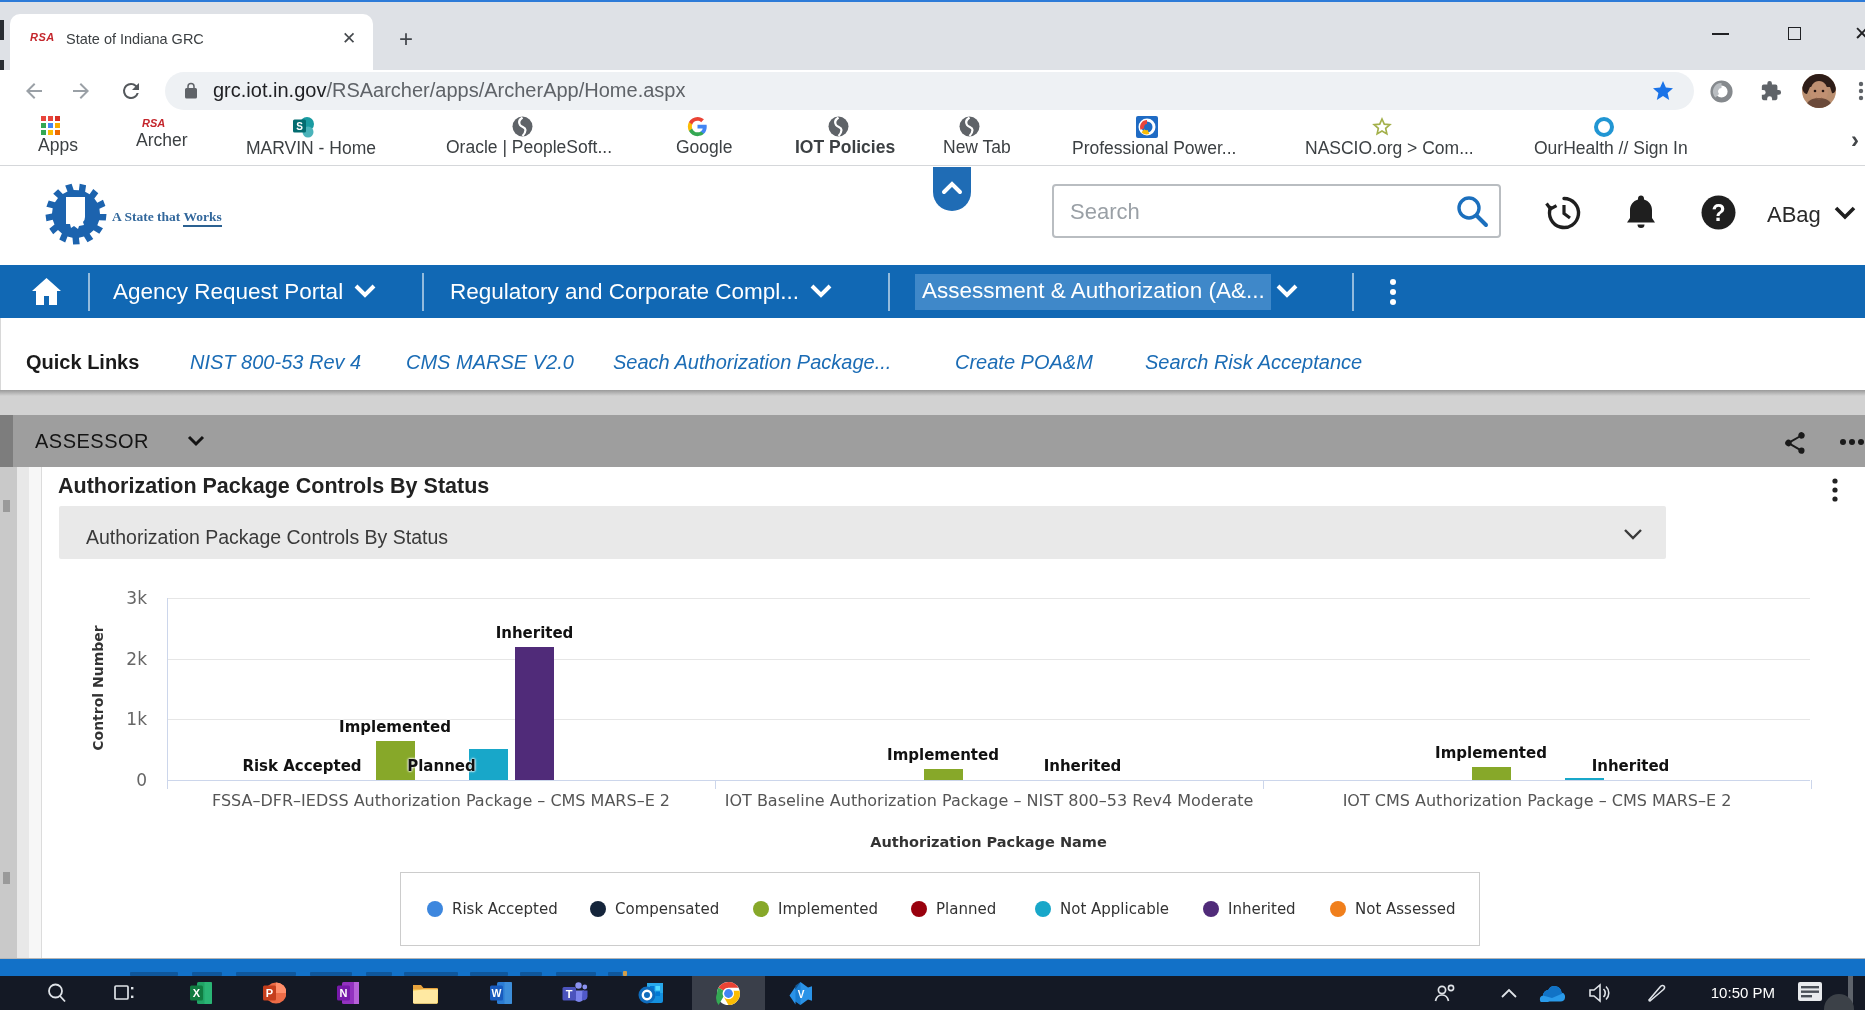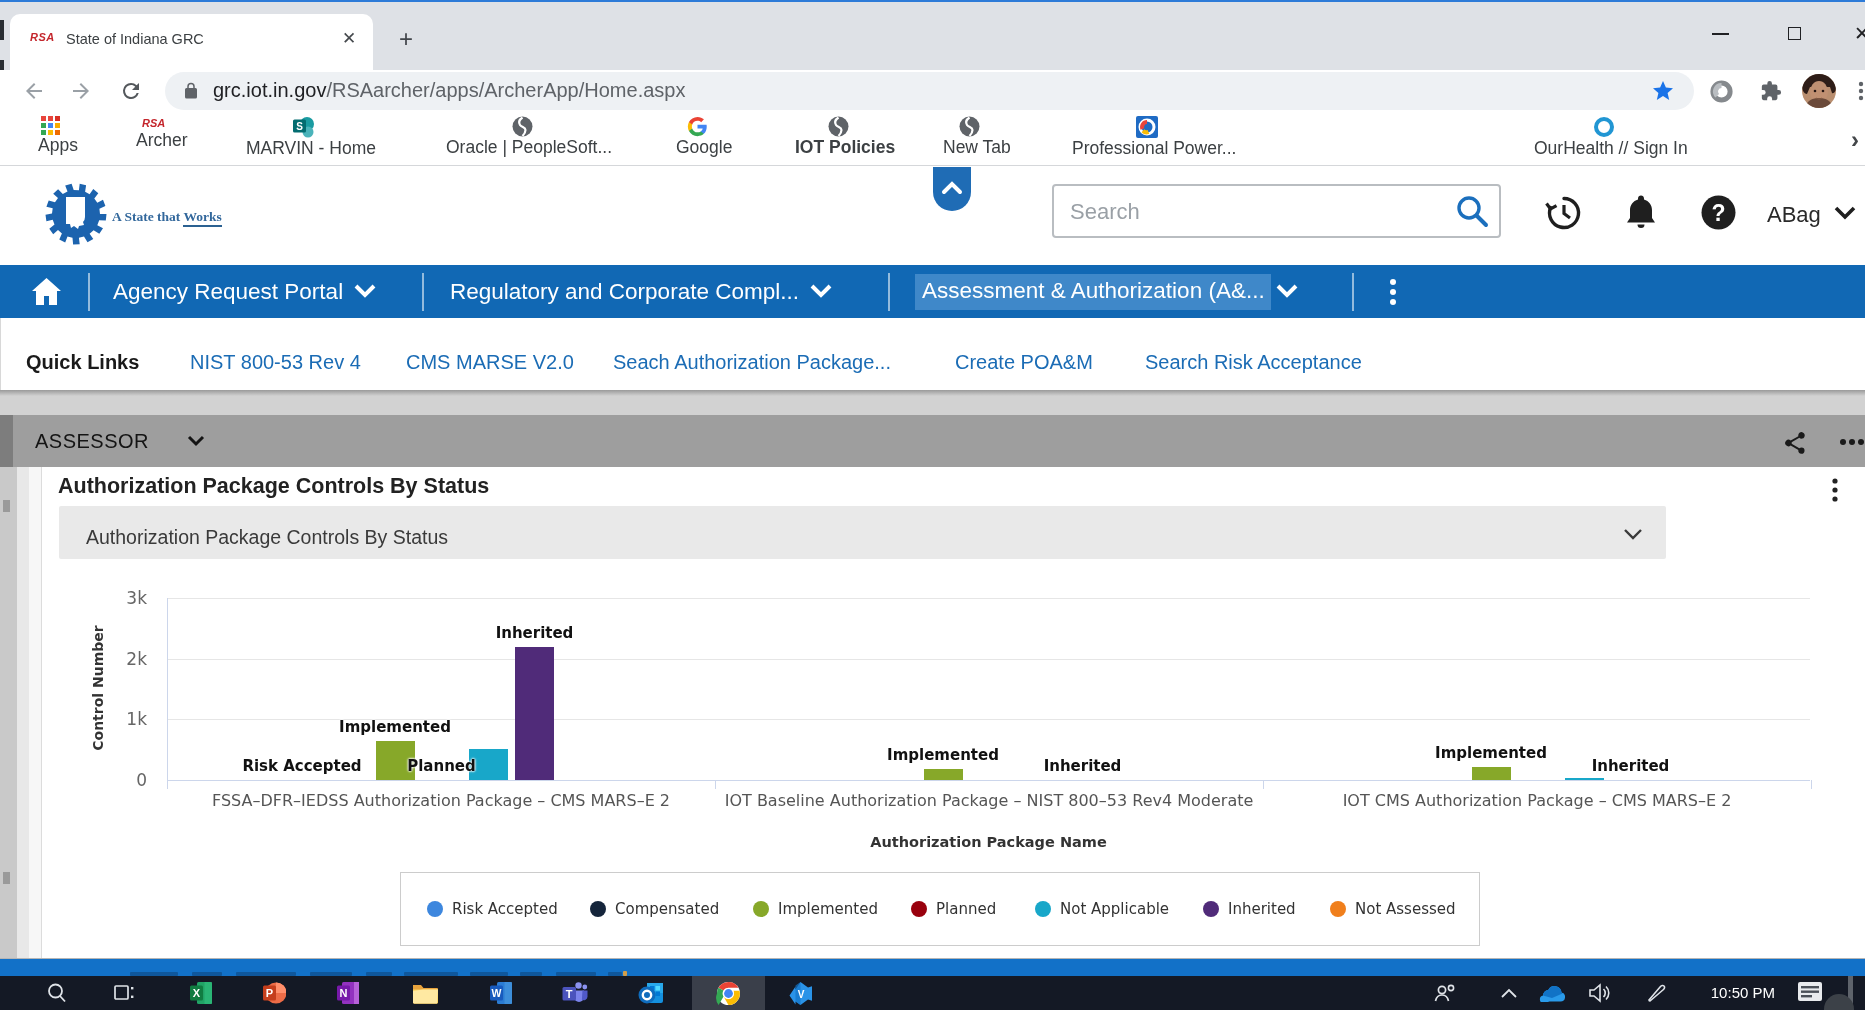--- a/index.html
+++ b/index.html
@@ -40,21 +40,21 @@
   
   #navbar{left:0;top:265px;width:1865px;height:53px;background:#1168b4;}
   .navsep{position:absolute;top:8px;width:2px;height:38px;background:rgba(255,255,255,.55);}
   .navitem{position:absolute;top:0;height:53px;display:flex;align-items:center;color:#fff;font-weight:normal;font-size:22.5px;white-space:nowrap;}
   .navitem .hl{background:#3f88c9;padding:4px 6px 6px 7px;margin-left:-7px;}
   .navchev{margin-left:10px;}
   #reports{position:absolute;height:53px;display:flex;align-items:center;color:#fff;font-weight:bold;font-size:24px;letter-spacing:.5px;}
   
   #quicklinks{left:0;top:318px;width:1865px;height:72px;background:#fff;border-left:1px solid #d8d8d8;}
   #ql-title{left:26px;top:351px;font-size:20px;font-weight:bold;color:#1a1a1a;}
-  .ql{position:absolute;top:351px;font-size:20px;color:#1b6cb5;white-space:nowrap;}
+  .ql{position:absolute;top:351px;font-size:20px;color:#1b6cb5;white-space:nowrap;font-style:italic;}
   #band{left:0;top:390px;width:1865px;height:25px;background:#d2d2d2;}
   #band-shadow{left:0;top:390px;width:1865px;height:6px;background:linear-gradient(#9a9a9a,#d2d2d2);}
   #assessorbar{left:0;top:415px;width:1865px;height:52px;background:#9e9e9e;}
   #assessorcap{left:0;top:415px;width:13px;height:52px;background:#7d7d7d;}
   #assessor-label{left:35px;top:430px;font-size:20px;color:#141414;letter-spacing:.5px;}
   
   #panel{left:42px;top:467px;width:1823px;height:490px;background:#fff;}
   #gutter1{left:0;top:467px;width:17px;height:509px;background:#c9c9c9;}
   #gutter2{left:17px;top:467px;width:12px;height:509px;background:#e8e8e8;}
   #gutter3{left:29px;top:467px;width:12px;height:509px;background:#f7f7f7;}
@@ -254,20 +254,28 @@
         <span>
           <svg width="22" height="22" viewBox="0 0 22 22">
             <rect width="22" height="22" rx="2" fill="#1f6bc4"></rect>
             <circle cx="11" cy="11" r="7" fill="none" stroke="#fff" stroke-width="3"></circle>
             <path d="M11 4a7 7 0 0 0-6.4 9.8l3.7-1.6A3 3 0 0 1 11 8z" fill="#e8453c"></path>
             <path d="M5.5 16.2a7 7 0 0 0 7.8 1.6l-1.7-3.9a3 3 0 0 1-3.3-.6z" fill="#fbbc05"></path>
           </svg>
         </span>
         <span class="lbl">Professional Power...</span>
       </div>
+      <div class="bm" style="left: 1291px;">
+        <span>
+          <svg width="22" height="22" viewBox="0 0 24 24">
+            <path d="M12 3.3l2.5 5.6 6.1.6-4.6 4 1.3 6-5.3-3.1-5.3 3.1 1.3-6-4.6-4 6.1-.6z" fill="none" stroke="#a3b04a" stroke-width="1.8"></path>
+          </svg>
+        </span>
+        <span class="lbl">NASCIO.org &gt; Com...</span>
+      </div>
       <div class="bm" style="left: 1520px;">
         <span>
           <svg width="22" height="22" viewBox="0 0 22 22">
             <circle cx="11" cy="11" r="8" fill="none" stroke="#2196d3" stroke-width="4"></circle>
           </svg>
         </span>
         <span class="lbl">OurHealth // Sign In</span>
       </div>
     </div>
   <div class="abs" id="bm-overflow">›</div>

